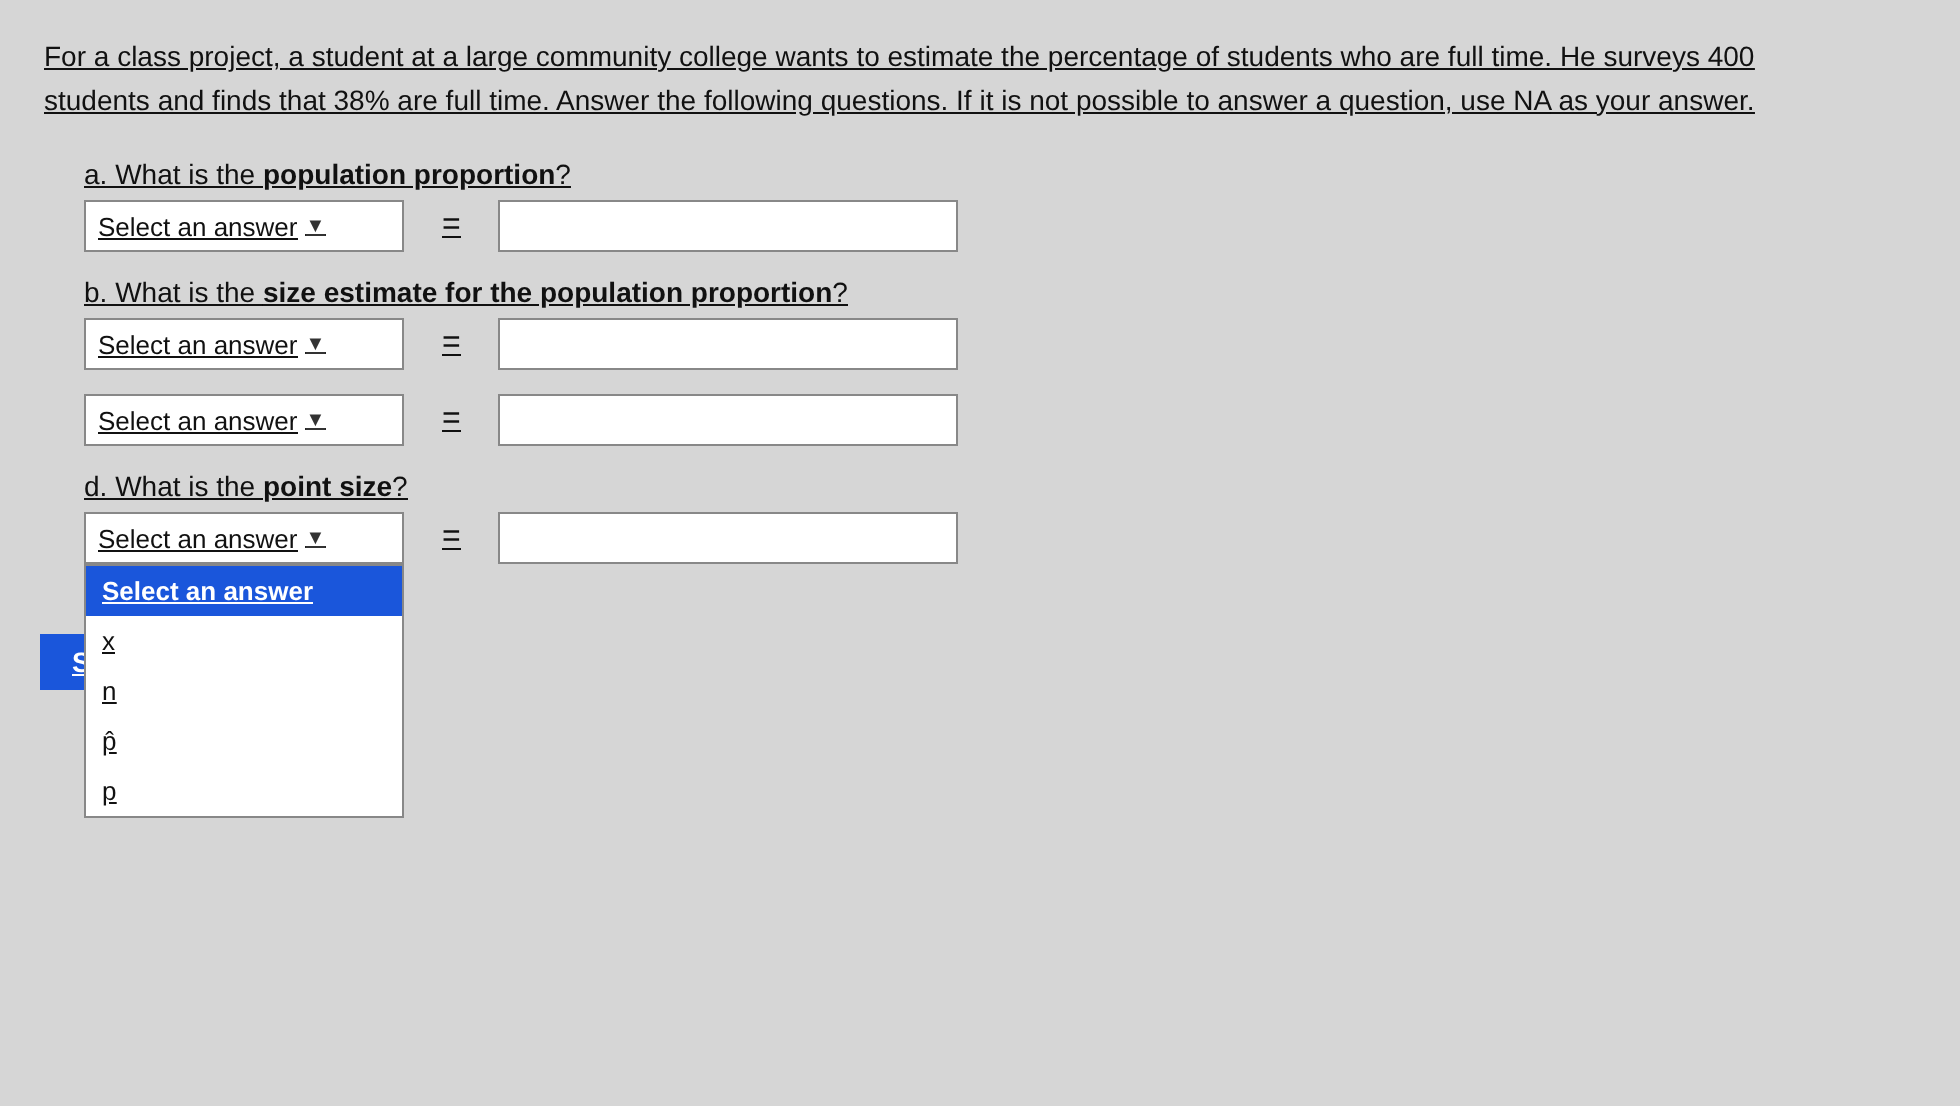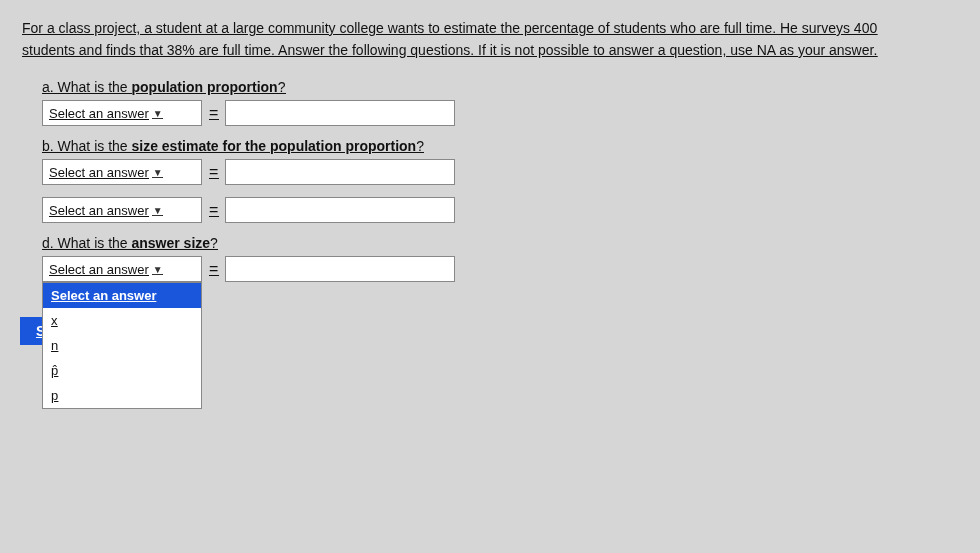--- a/index.html
+++ b/index.html
@@ -42,21 +42,21 @@
       margin-bottom: 5px;
     }
 
     .question-label strong {
       font-weight: bold;
     }
 
     .answer-row {
       display: flex;
       align-items: center;
-      gap: 4px;
+      gap: 16px;
       position: relative;
     }
 
     .select-dropdown {
       border: 1px solid #888;
       background: #fff;
       padding: 3px 6px;
       font-size: 13px;
       cursor: pointer;
       display: flex;
@@ -179,21 +179,21 @@
           <span>Select an answer</span>
           <span class="chevron">▼</span>
         </div>
         <span class="equals">=</span>
         <input type="text" class="answer-input" value="" style="">
       </div>
     </div>
 
     <div class="question-block question-d-wrapper">
       <div class="question-label">
-        d. What is the <strong>answer size</strong>?
+        d. What is the <strong>point size</strong>?
       </div>
       <div class="answer-row">
         <div class="select-dropdown">
           <span>Select an answer</span>
           <span class="chevron">▼</span>
         </div>
         <span class="equals">=</span>
         <input type="text" class="answer-input" value="" style="">
 
         <div class="dropdown-menu">

